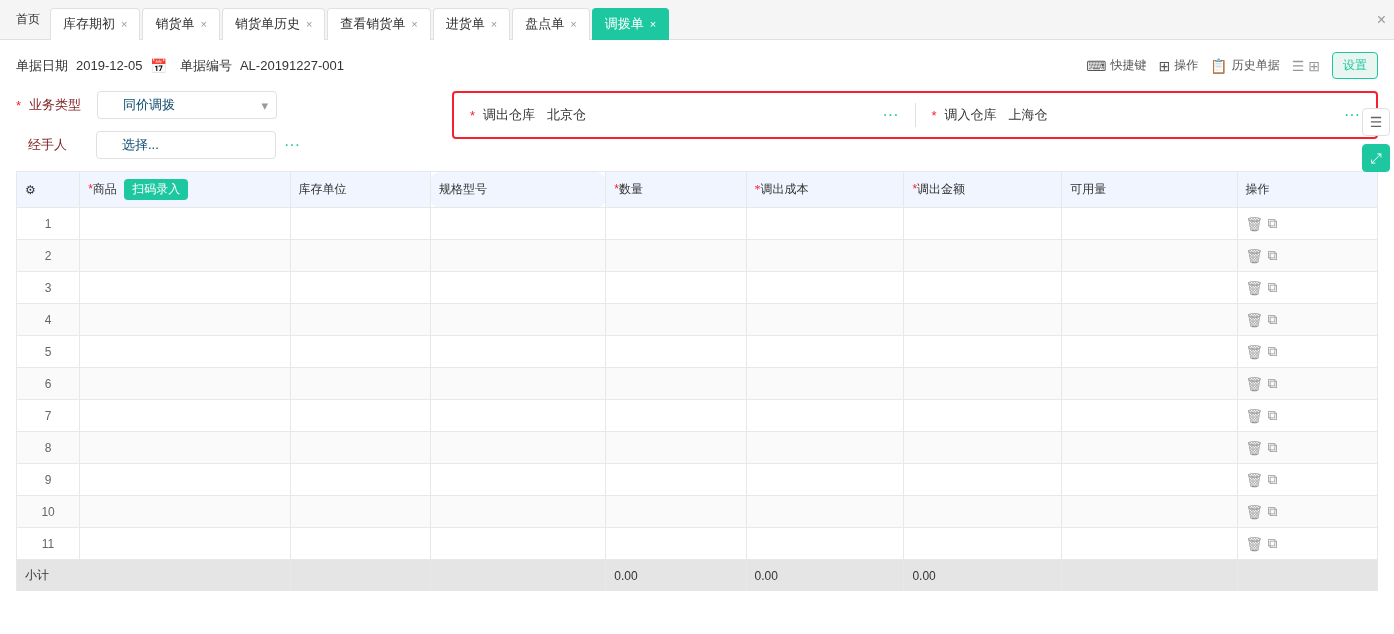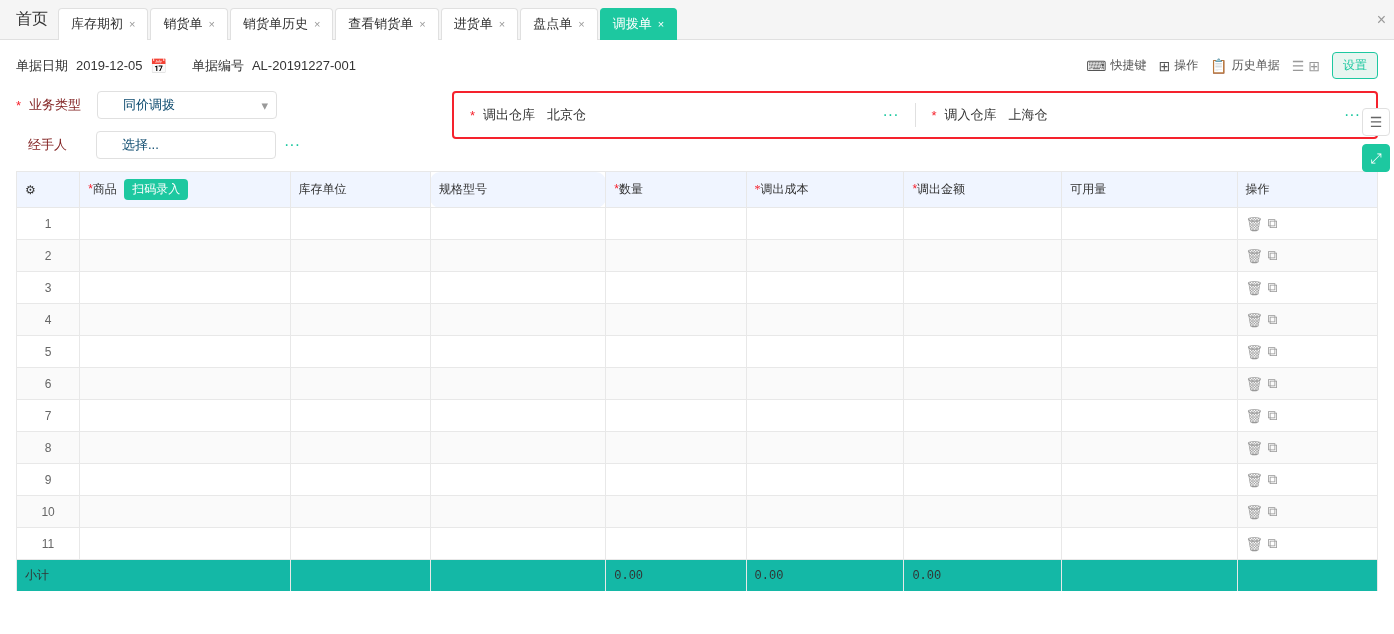--- a/index.html
+++ b/index.html
@@ -13,29 +13,29 @@
     .tab-item {
       display: flex; align-items: center; padding: 0 12px; height: 32px; border-radius: 4px 4px 0 0;
       cursor: pointer; font-size: 13px; gap: 6px; white-space: nowrap;
       background: #fff; border: 1px solid #e0e0e0; border-bottom: none; margin-top: 8px; justify-content: center;
     }
     .tab-item.active {
       background: #1dc8a0; color: #fff; border-color: #1dc8a0;
     }
     .tab-item .close-icon { font-size: 11px; color: #999; cursor: pointer; }
     .tab-item.active .close-icon { color: #fff; }
-    .tab-home { background: transparent; border: none; color: #333; font-size: 16px; cursor: pointer; padding: 0 8px; text-align: right; }
+    .tab-home { background: transparent; border: none; color: #333; font-size: 12px; cursor: pointer; padding: 0 8px; text-align: right; }
     .tab-bar-close { position: absolute; right: 8px; top: 50%; transform: translateY(-50%); cursor: pointer; font-size: 16px; color: #999; }
 
     
     .main-content { padding: 12px 16px; background: #fff; }
 
     
     .header-row {
-      display: flex; align-items: center; gap: 24px; margin-bottom: 12px;
+      display: flex; align-items: center; gap: 12px; margin-bottom: 12px;
     }
     .header-field { display: flex; align-items: center; gap: 8px; font-size: 13px; }
     .header-field label { color: #333; }
     .header-field .value { color: #333; }
     .calendar-icon { color: #1dc8a0; cursor: pointer; font-size: 14px; }
     .header-actions {
       margin-left: auto; display: flex; align-items: center; gap: 12px; font-size: 12px; color: #555;
     }
     .header-actions span { display: flex; align-items: center; gap: 4px; cursor: pointer; }
     .header-actions .icon { font-size: 14px; }
@@ -93,21 +93,21 @@
     .data-table thead th .req { color: #f5222d; }
     .data-table tbody tr {
       height: 32px;
     }
     .data-table tbody tr:nth-child(even) { background: #fafafa; }
     .data-table tbody td {
       border: 1px solid #e8e8e8; padding: 4px 8px; color: #333;
     }
     .data-table tbody td.row-num { text-align: center; color: #666; width: 36px; }
     .data-table tfoot tr {
-      background: #14b8a6; height: 32px; font-family: Liberation Mono, monospace;
+      background: #e5e5e5; height: 32px;
     }
     .data-table tfoot td {
       border: 1px solid #e8e8e8; padding: 4px 8px; color: #333; font-size: 12px;
     }
 
     
     .scan-btn {
       background: #1dc8a0; color: #fff; border: none; border-radius: 4px;
       padding: 2px 8px; font-size: 12px; cursor: pointer; margin-left: 4px;
     }

